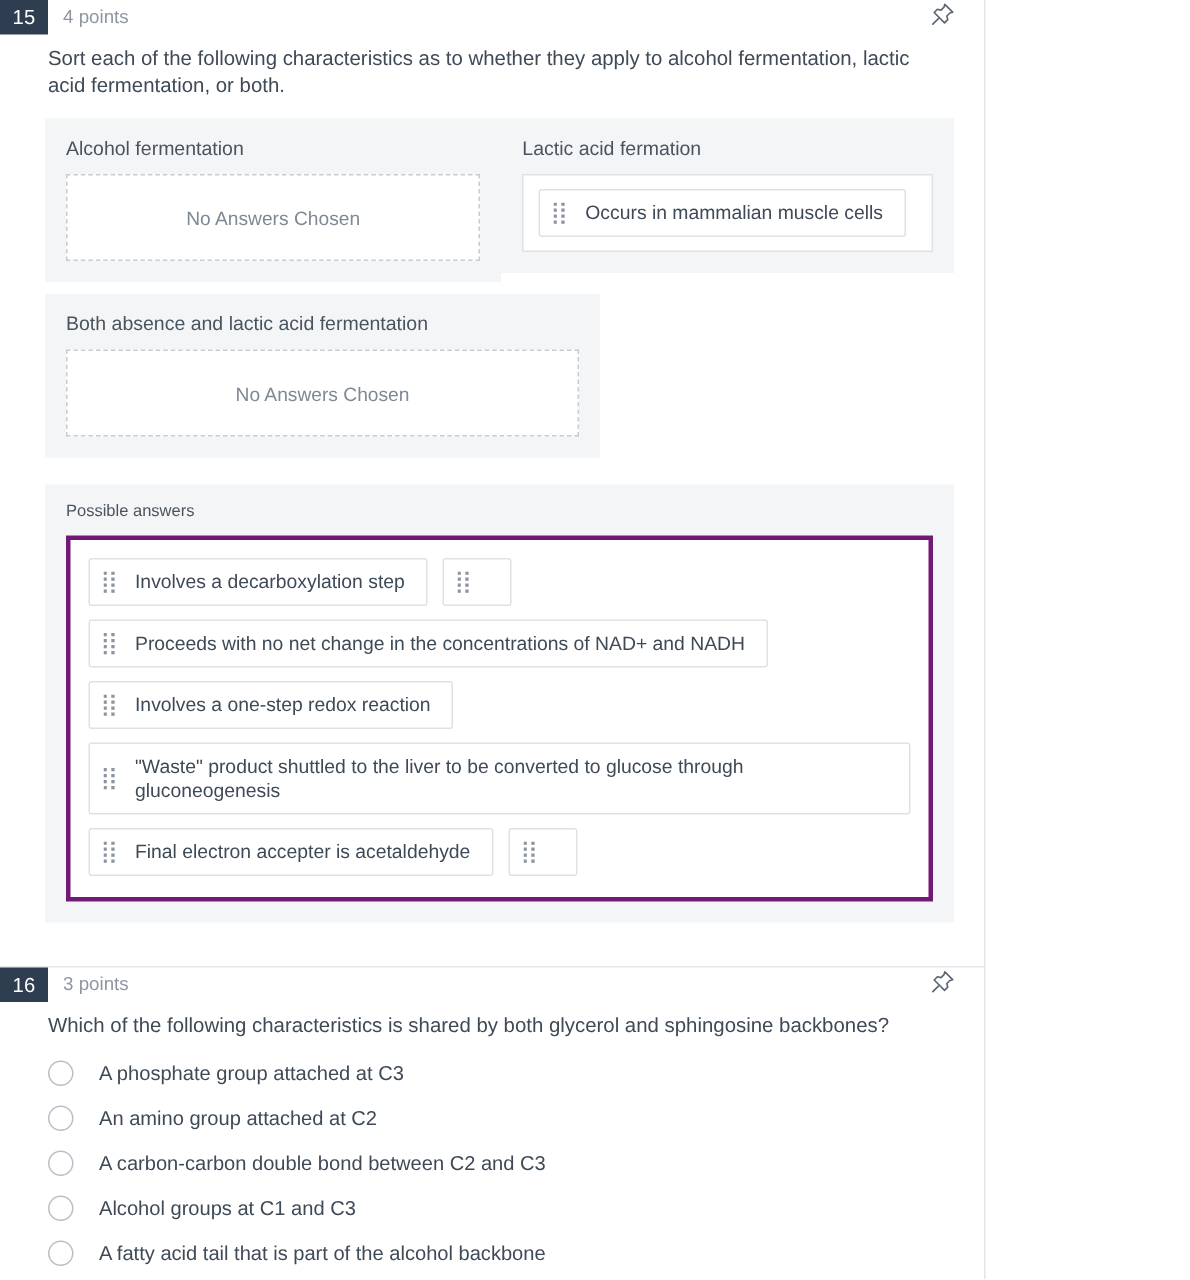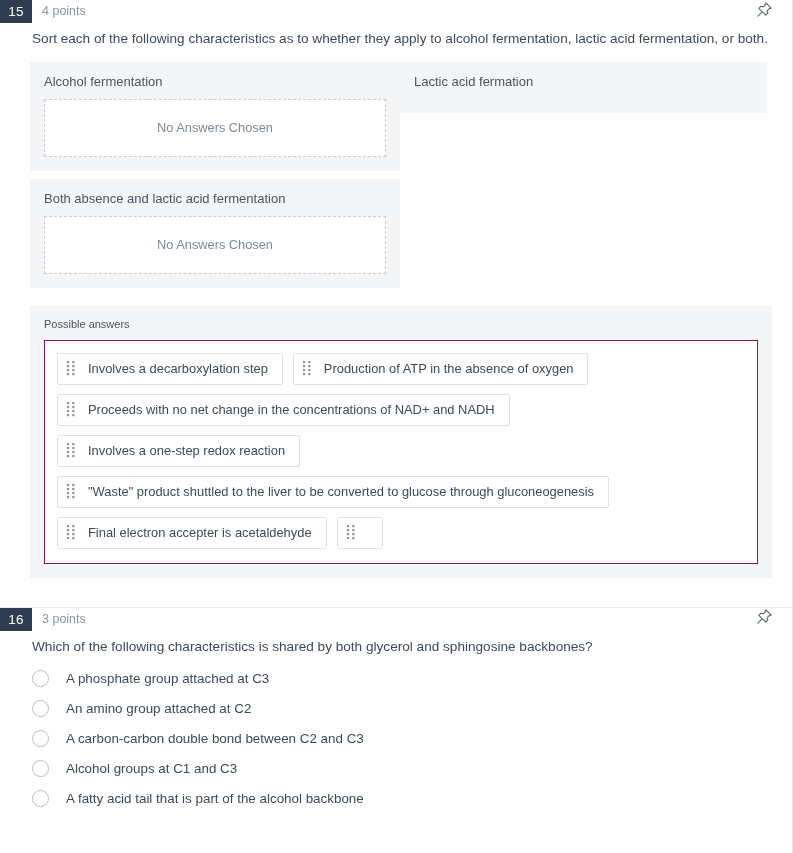--- a/index.html
+++ b/index.html
@@ -6,21 +6,21 @@
   * { box-sizing: border-box; }
   html, body {
     margin: 0;
     padding: 0;
     background: #ffffff;
     font-family: "Liberation Sans", sans-serif;
     color: #3f4a57;
   }
   .page {
     position: relative;
-    width: 793px;
+    width: 657px;
     height: 853px;
     overflow: hidden;
     background: #ffffff;
     border-right: 1px solid #e3e5e8;
   }
 
   
   .q-header {
     position: relative;
     display: flex;
@@ -136,21 +136,21 @@
     background: #f4f5f6;
     padding: 12px 14px 14px 14px;
   }
   .possible-title {
     font-size: 11px;
     color: #4a545f;
     margin-bottom: 10px;
   }
   .possible-box {
     background: #ffffff;
-    border: 1px solid #701a75;
+    border: 3px solid #701a75;
     padding: 12px 12px 14px 12px;
   }
   .chip-rows { display: flex; flex-direction: column; gap: 9px; }
   .chip-row { display: flex; gap: 10px; flex-wrap: nowrap; }
 
   
   .divider {
     margin-top: 29px;
     border-top: 1px solid #e6e8ea;
   }
@@ -204,20 +204,39 @@
 
         <div class="bucket left">
           <div class="bucket-title">Alcohol fermentation</div>
           <div class="dropzone">
             <span class="empty-label">No Answers Chosen</span>
           </div>
         </div>
 
         <div class="bucket right">
           <div class="bucket-title">Lactic acid fermation</div>
+          <div class="dropzone filled">
+            <div class="chip">
+              <span class="handle">
+                <svg width="9" height="15" viewBox="0 0 9 15">
+                  <g fill="#8c949d">
+                    <rect x="0" y="0" width="2.2" height="2.2"></rect>
+                      <rect x="5.2" y="0" width="2.2" height="2.2"></rect>
+                    <rect x="0" y="4" width="2.2" height="2.2"></rect>
+                      <rect x="5.2" y="4" width="2.2" height="2.2"></rect>
+                    <rect x="0" y="8" width="2.2" height="2.2"></rect>
+                      <rect x="5.2" y="8" width="2.2" height="2.2"></rect>
+                    <rect x="0" y="12" width="2.2" height="2.2"></rect>
+                      <rect x="5.2" y="12" width="2.2" height="2.2"></rect>
+                  </g>
+                </svg>
+              </span>
+              <span>Occurs in mammalian muscle cells</span>
+            </div>
+          </div>
         </div>
 
       </div>
 
       <div class="bucket-row bucket-row-2">
         <div class="bucket left">
           <div class="bucket-title">Both absence and lactic acid fermentation</div>
           <div class="dropzone">
             <span class="empty-label">No Answers Chosen</span>
           </div>
@@ -257,21 +276,20 @@
                       <rect x="5.2" y="0" width="2.2" height="2.2"></rect>
                   <rect x="0" y="4" width="2.2" height="2.2"></rect>
                       <rect x="5.2" y="4" width="2.2" height="2.2"></rect>
                   <rect x="0" y="8" width="2.2" height="2.2"></rect>
                       <rect x="5.2" y="8" width="2.2" height="2.2"></rect>
                   <rect x="0" y="12" width="2.2" height="2.2"></rect>
                       <rect x="5.2" y="12" width="2.2" height="2.2"></rect>
                 </g>
                   </svg>
               </span>
-              <span>Production of ATP in the absence of oxygen</span>
             </div>
           </div>
 
           <div class="chip-row">
             <div class="chip">
               <span class="handle">
                 <svg width="9" height="15" viewBox="0 0 9 15">
                     <g fill="#8c949d">
                   <rect x="0" y="0" width="2.2" height="2.2"></rect>
                       <rect x="5.2" y="0" width="2.2" height="2.2"></rect>

